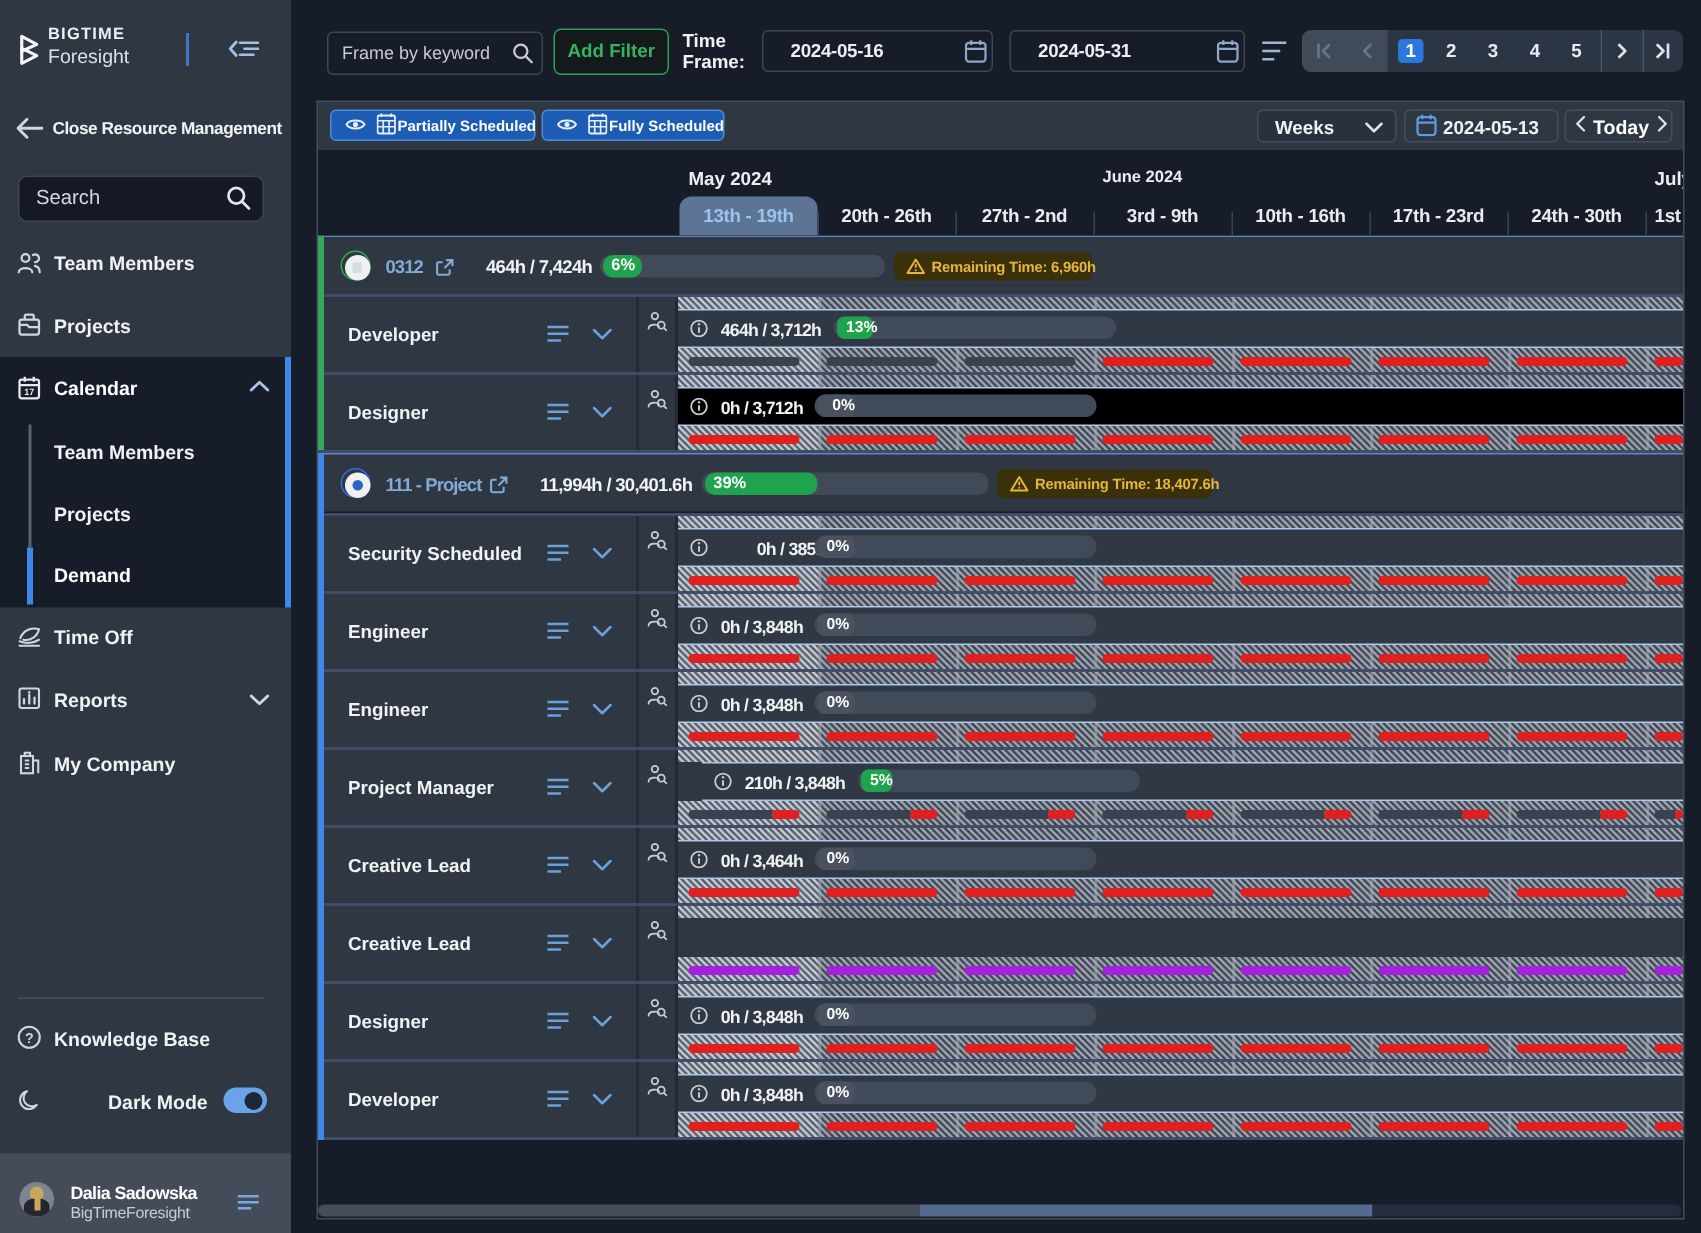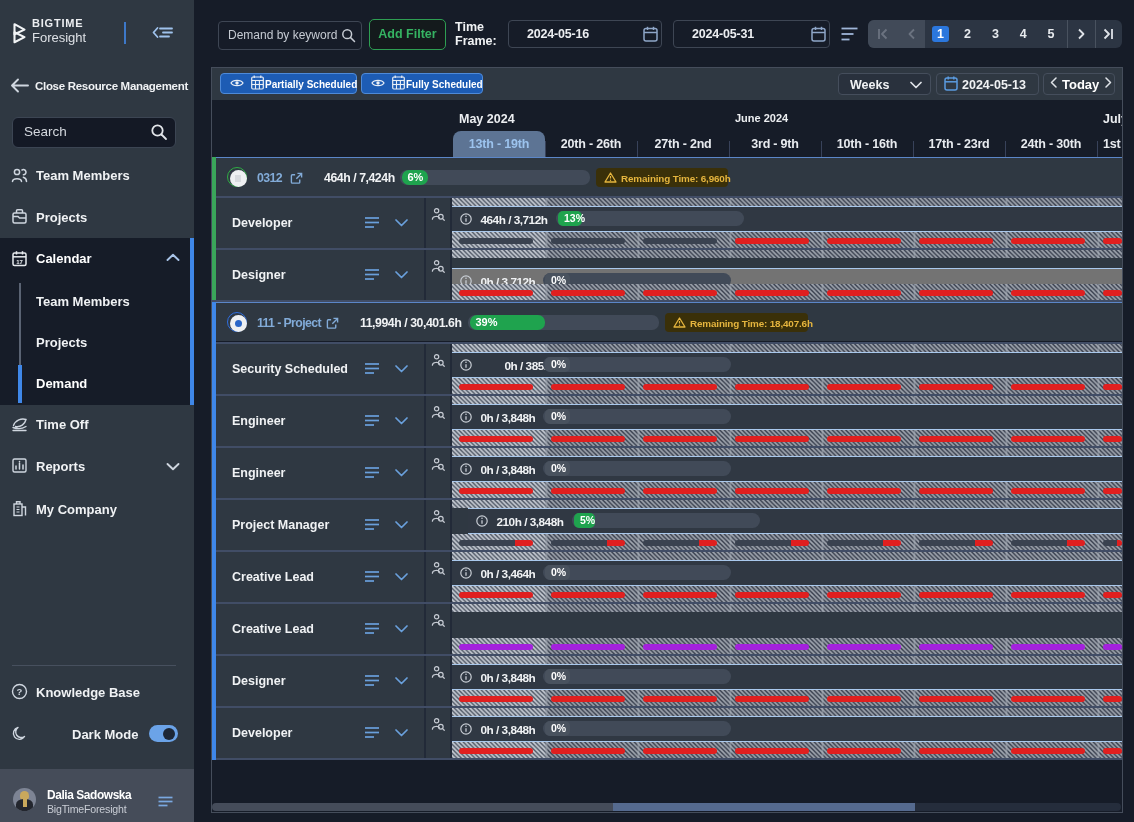--- a/index.html
+++ b/index.html
@@ -115,21 +115,21 @@
 <div class="abs" style="left:47px;top:33.5px;font-size:10.6px;letter-spacing:-0.2px;color:#c9cdd5;">BigTimeForesight</div>
 <svg class="abs" style="left:158px;top:27px;" width="15" height="11" viewBox="0 0 15 11">
 <line x1="0.5" y1="1.5" x2="14.5" y2="1.5" stroke="#7aa8e0" stroke-width="1.7"></line>
 <line x1="0.5" y1="5.5" x2="14.5" y2="5.5" stroke="#7aa8e0" stroke-width="1.7"></line>
 <line x1="0.5" y1="9.5" x2="9.5" y2="9.5" stroke="#7aa8e0" stroke-width="1.7"></line>
 </svg>
 </div>
 </div>
 <div class="abs" style="left:194px;top:0;width:940px;height:67px;background:#161c28;">
 <div class="abs" style="left:24px;top:21px;width:144px;height:29px;border:1px solid #3e4654;border-radius:4px;"></div>
-<div class="abs" style="left:34px;top:28px;font-size:12px;color:#c6cbd3;">Demand by keyword</div>
+<div class="abs" style="left:34px;top:28px;font-size:12px;color:#c6cbd3;">Frame by keyword</div>
 <svg class="abs" style="left:147px;top:28px;" width="15" height="15" viewBox="0 0 15 15">
 <circle cx="6.2" cy="6.2" r="4.4" fill="none" stroke="#c6cbd3" stroke-width="1.5"></circle>
 <line x1="9.6" y1="9.6" x2="13.5" y2="13.5" stroke="#c6cbd3" stroke-width="1.5" stroke-linecap="round"></line>
 </svg>
 <div class="abs" style="left:175px;top:19px;width:77px;height:31px;border:1.5px solid #2e9e52;border-radius:5px;background:#141a1c;"></div>
 <div class="abs b" style="left:175px;top:27px;width:77px;text-align:center;font-size:12.5px;color:#35b362;">Add Filter</div>
 <div class="abs b" style="left:261px;top:20px;font-size:12.5px;color:#f0f2f4;line-height:14px;">Time<br>Frame:</div>
 <div class="abs" style="left:314px;top:20px;width:154px;height:28px;border:1px solid #3e4654;border-radius:4px;"></div>
 <div class="abs b" style="left:333px;top:27px;font-size:12.5px;letter-spacing:-0.2px;color:#eceef1;">2024-05-16</div>
 <svg class="abs" style="left:449px;top:26px;" width="15" height="16" viewBox="0 0 15 16">
@@ -367,21 +367,21 @@
       <rect x="0" y="0" width="670.5" height="8" fill="url(#hn)"></rect>
       <rect x="0" y="0" width="93.5" height="8" fill="url(#hh)"></rect>
       <rect x="93.5" y="0" width="2" height="8" fill="#aab0ba" opacity="0.55"></rect>
       <rect x="185.5" y="0" width="2" height="8" fill="#aab0ba" opacity="0.55"></rect>
       <rect x="277.5" y="0" width="2" height="8" fill="#aab0ba" opacity="0.55"></rect>
       <rect x="369.5" y="0" width="2" height="8" fill="#aab0ba" opacity="0.55"></rect>
       <rect x="461.5" y="0" width="2" height="8" fill="#aab0ba" opacity="0.55"></rect>
       <rect x="553.5" y="0" width="2" height="8" fill="#aab0ba" opacity="0.55"></rect>
       <rect x="645.5" y="0" width="2" height="8" fill="#aab0ba" opacity="0.55"></rect>
     </svg>
-<div class="abs" style="left:239.5px;top:111px;width:670.5px;height:25.5px;background:#737373;border-top:1.5px solid #a9c8ec;border-bottom:1.5px solid #a9c8ec;">
+<div class="abs" style="left:239.5px;top:101px;width:670.5px;height:25.5px;background:#000000;border-top:1.5px solid #a9c8ec;border-bottom:1.5px solid #a9c8ec;text-align:right;">
 <svg class="abs" style="left:8px;top:5.5px;" width="12" height="12" viewBox="0 0 12 12">
         <circle cx="6" cy="6" r="5.2" fill="none" stroke="#c8cdd4" stroke-width="1.2"></circle>
         <line x1="6" y1="5.2" x2="6" y2="8.8" stroke="#c8cdd4" stroke-width="1.3"></line>
         <circle cx="6" cy="3.2" r="0.8" fill="#c8cdd4"></circle>
       </svg>
 <div class="abs b" style="left:29px;top:5.5px;font-size:11.8px;letter-spacing:-0.5px;color:#f0f2f4;">0h / 3,712h</div>
 <div class="abs" style="left:91.5px;top:3.5px;width:188px;height:15.5px;background:#414a58;border-radius:8px;"></div>
 <div class="abs b" style="left:93.5px;top:4px;width:25px;height:15px;background:#49525e;border-radius:5px;color:#fff;font-size:10.5px;line-height:15px;text-indent:6px;">0%</div>
 </div>
 <svg class="abs" style="left:239.5px;top:126.5px;" width="670.5" height="16.5">

